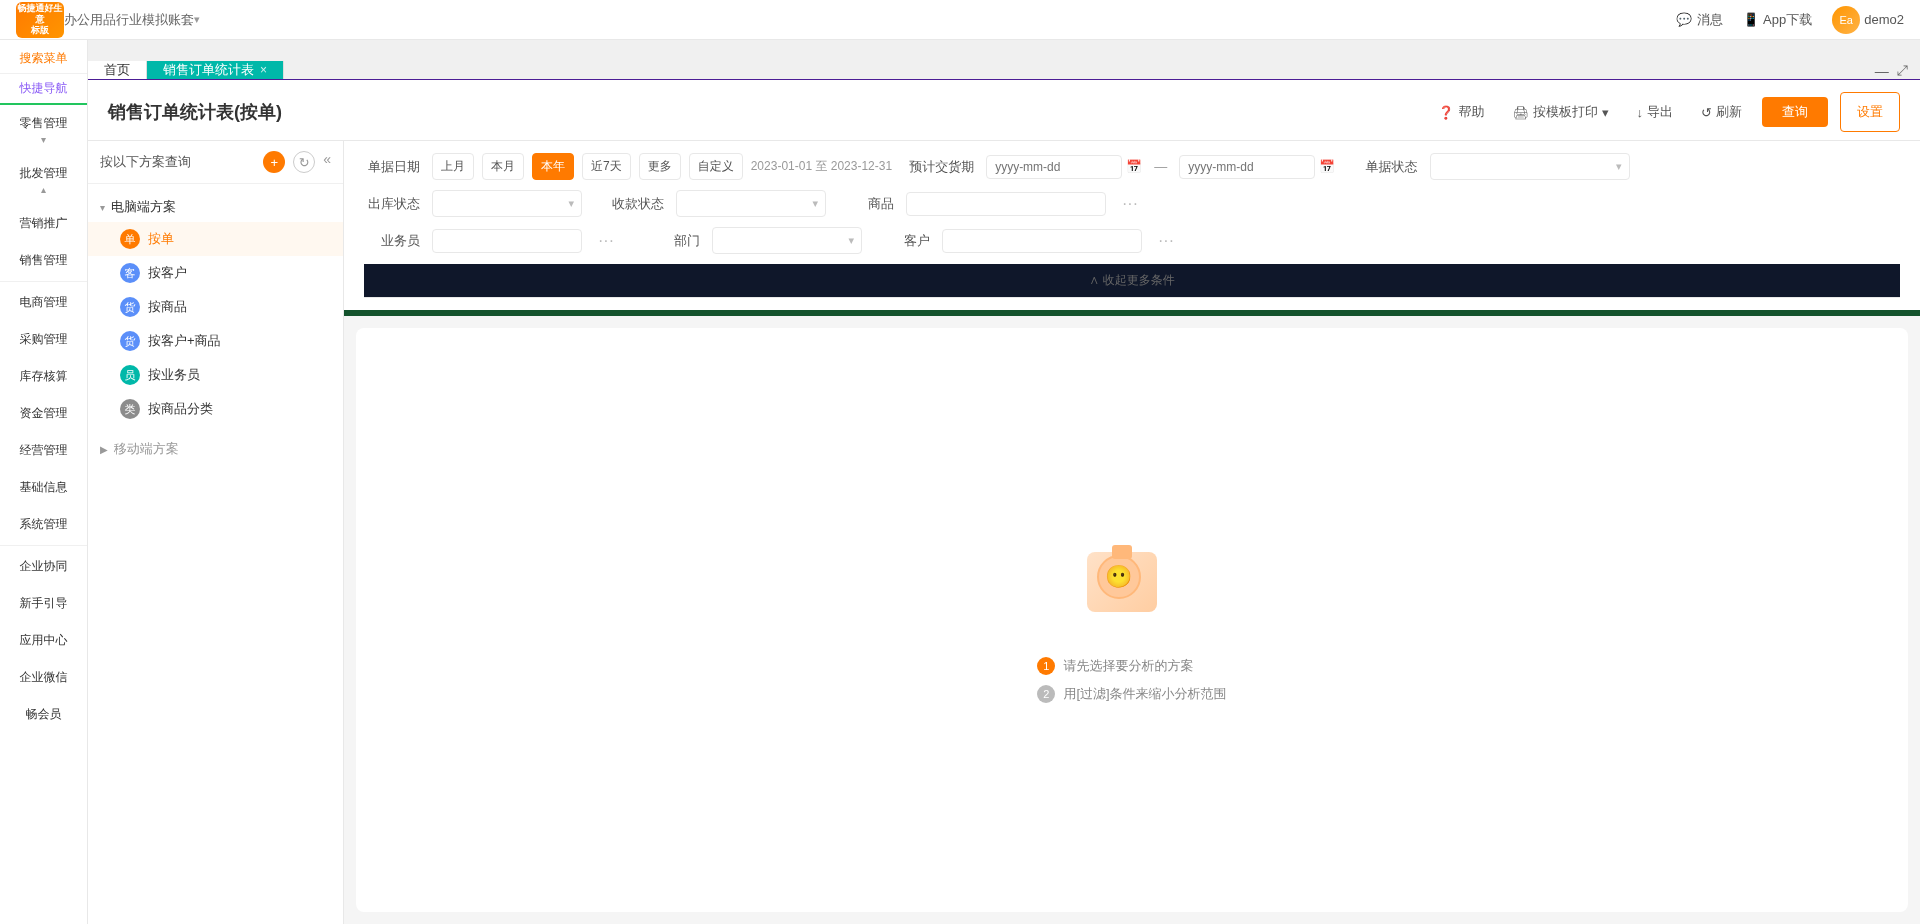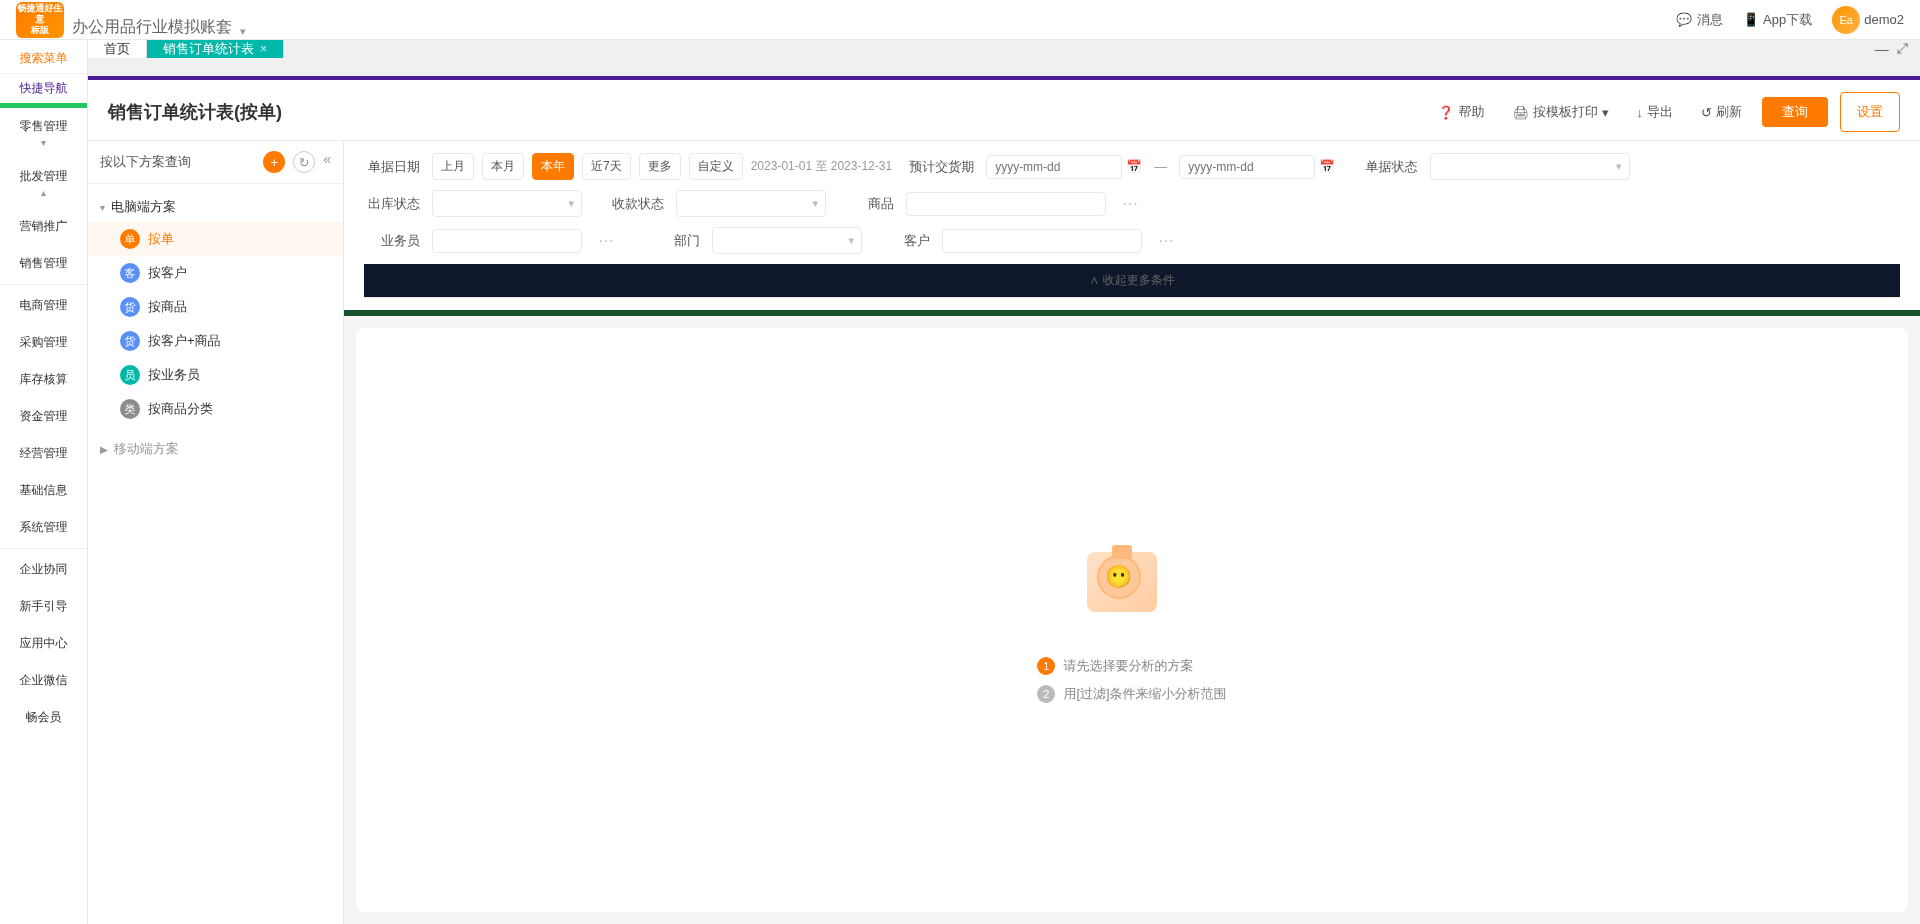--- a/index.html
+++ b/index.html
@@ -1,42 +1,42 @@
 <!DOCTYPE html>
 <html><head>
   <meta charset="utf-8">
   <style>
     * { box-sizing: border-box; margin: 0; padding: 0; }
     body { font-family: "Microsoft YaHei", "PingFang SC", sans-serif; font-size: 13px; background: #f5f5f5; color: #333; display: flex; flex-direction: column; height: 100vh; overflow: hidden; }
 
     
     .topbar { height: 40px; background: #fff; display: flex; align-items: center; justify-content: space-between; padding: 0 16px; border-bottom: 1px solid #e8e8e8; flex-shrink: 0; }
-    .topbar-left { display: flex; align-items: flex-end; gap: 8px; }
+    .topbar-left { display: flex; align-items: center; }
     .logo-box { width: 48px; height: 36px; background: linear-gradient(135deg, #ff7a00, #ff9500); border-radius: 6px; display: flex; flex-direction: column; align-items: center; justify-content: center; }
     .logo-text { color: #fff; font-size: 9px; font-weight: bold; line-height: 1.2; text-align: center; }
-    .topbar-title { font-size: 16px; color: #666; }
+    .topbar-title { font-size: 13px; color: #666; }
     .topbar-dropdown { color: #999; font-size: 11px; cursor: pointer; }
     .topbar-right { display: flex; align-items: center; gap: 20px; font-size: 13px; color: #555; }
     .topbar-right-item { display: flex; align-items: center; gap: 4px; cursor: pointer; }
     .avatar { width: 28px; height: 28px; border-radius: 50%; background: linear-gradient(135deg, #ff9500, #ffb347); display: flex; align-items: center; justify-content: center; color: #fff; font-size: 11px; }
 
     
     .main-layout { display: flex; flex: 1; overflow: hidden; }
 
     
     .sidebar { width: 88px; background: #fff; border-right: 1px solid #e8e8e8; display: flex; flex-direction: column; overflow-y: auto; flex-shrink: 0; }
     .sidebar-search { padding: 10px 8px 6px; font-size: 12px; color: #ff7a00; text-align: center; cursor: pointer; border-bottom: 1px solid #f0f0f0; }
-    .sidebar-nav { padding: 6px 0; font-size: 12px; color: #4c1d95; text-align: center; border-bottom: 5px solid #22c55e; }
+    .sidebar-nav { padding: 6px 0; font-size: 12px; color: #8b5cf6; text-align: center; border-bottom: 2px solid #22c55e; }
     .sidebar-item { padding: 10px 4px; text-align: center; font-size: 12px; color: #333; cursor: pointer; display: flex; flex-direction: column; align-items: center; gap: 2px; }
     .sidebar-item.has-arrow { flex-direction: column; justify-content: center; }
     .sidebar-item .arrow { font-size: 10px; color: #999; }
     .sidebar-divider { height: 1px; background: #f0f0f0; margin: 2px 0; }
 
     
-    .tabbar { height: 40px; background: #f0f0f0; display: flex; align-items: flex-start; flex-shrink: 0; border-bottom: 4px solid #4c1d95; }
+    .tabbar { height: 40px; background: #f0f0f0; display: flex; align-items: flex-end; flex-shrink: 0; border-bottom: 1px solid #4c1d95; }
     .tab { padding: 0 16px; display: flex; align-items: center; gap: 6px; font-size: 13px; cursor: pointer; border-right: 1px solid #ddd; }
     .tab.home { background: #fff; color: #333; }
     .tab.active { background: #00b8a9; color: #fff; }
     .tab-close { font-size: 12px; cursor: pointer; opacity: 0.8; }
     .tab-maximize { margin-left: auto; padding: 0 12px; display: flex; align-items: center; gap: 8px; font-size: 14px; color: #666; cursor: pointer; }
 
     
     .page-header { background: #fff; padding: 12px 20px 8px; display: flex; align-items: center; justify-content: space-between; border-bottom: 1px solid #e8e8e8; flex-shrink: 0; }
     .page-title { font-size: 18px; font-weight: bold; color: #333; }
     .page-actions { display: flex; align-items: center; gap: 12px; font-size: 13px; color: #555; }

